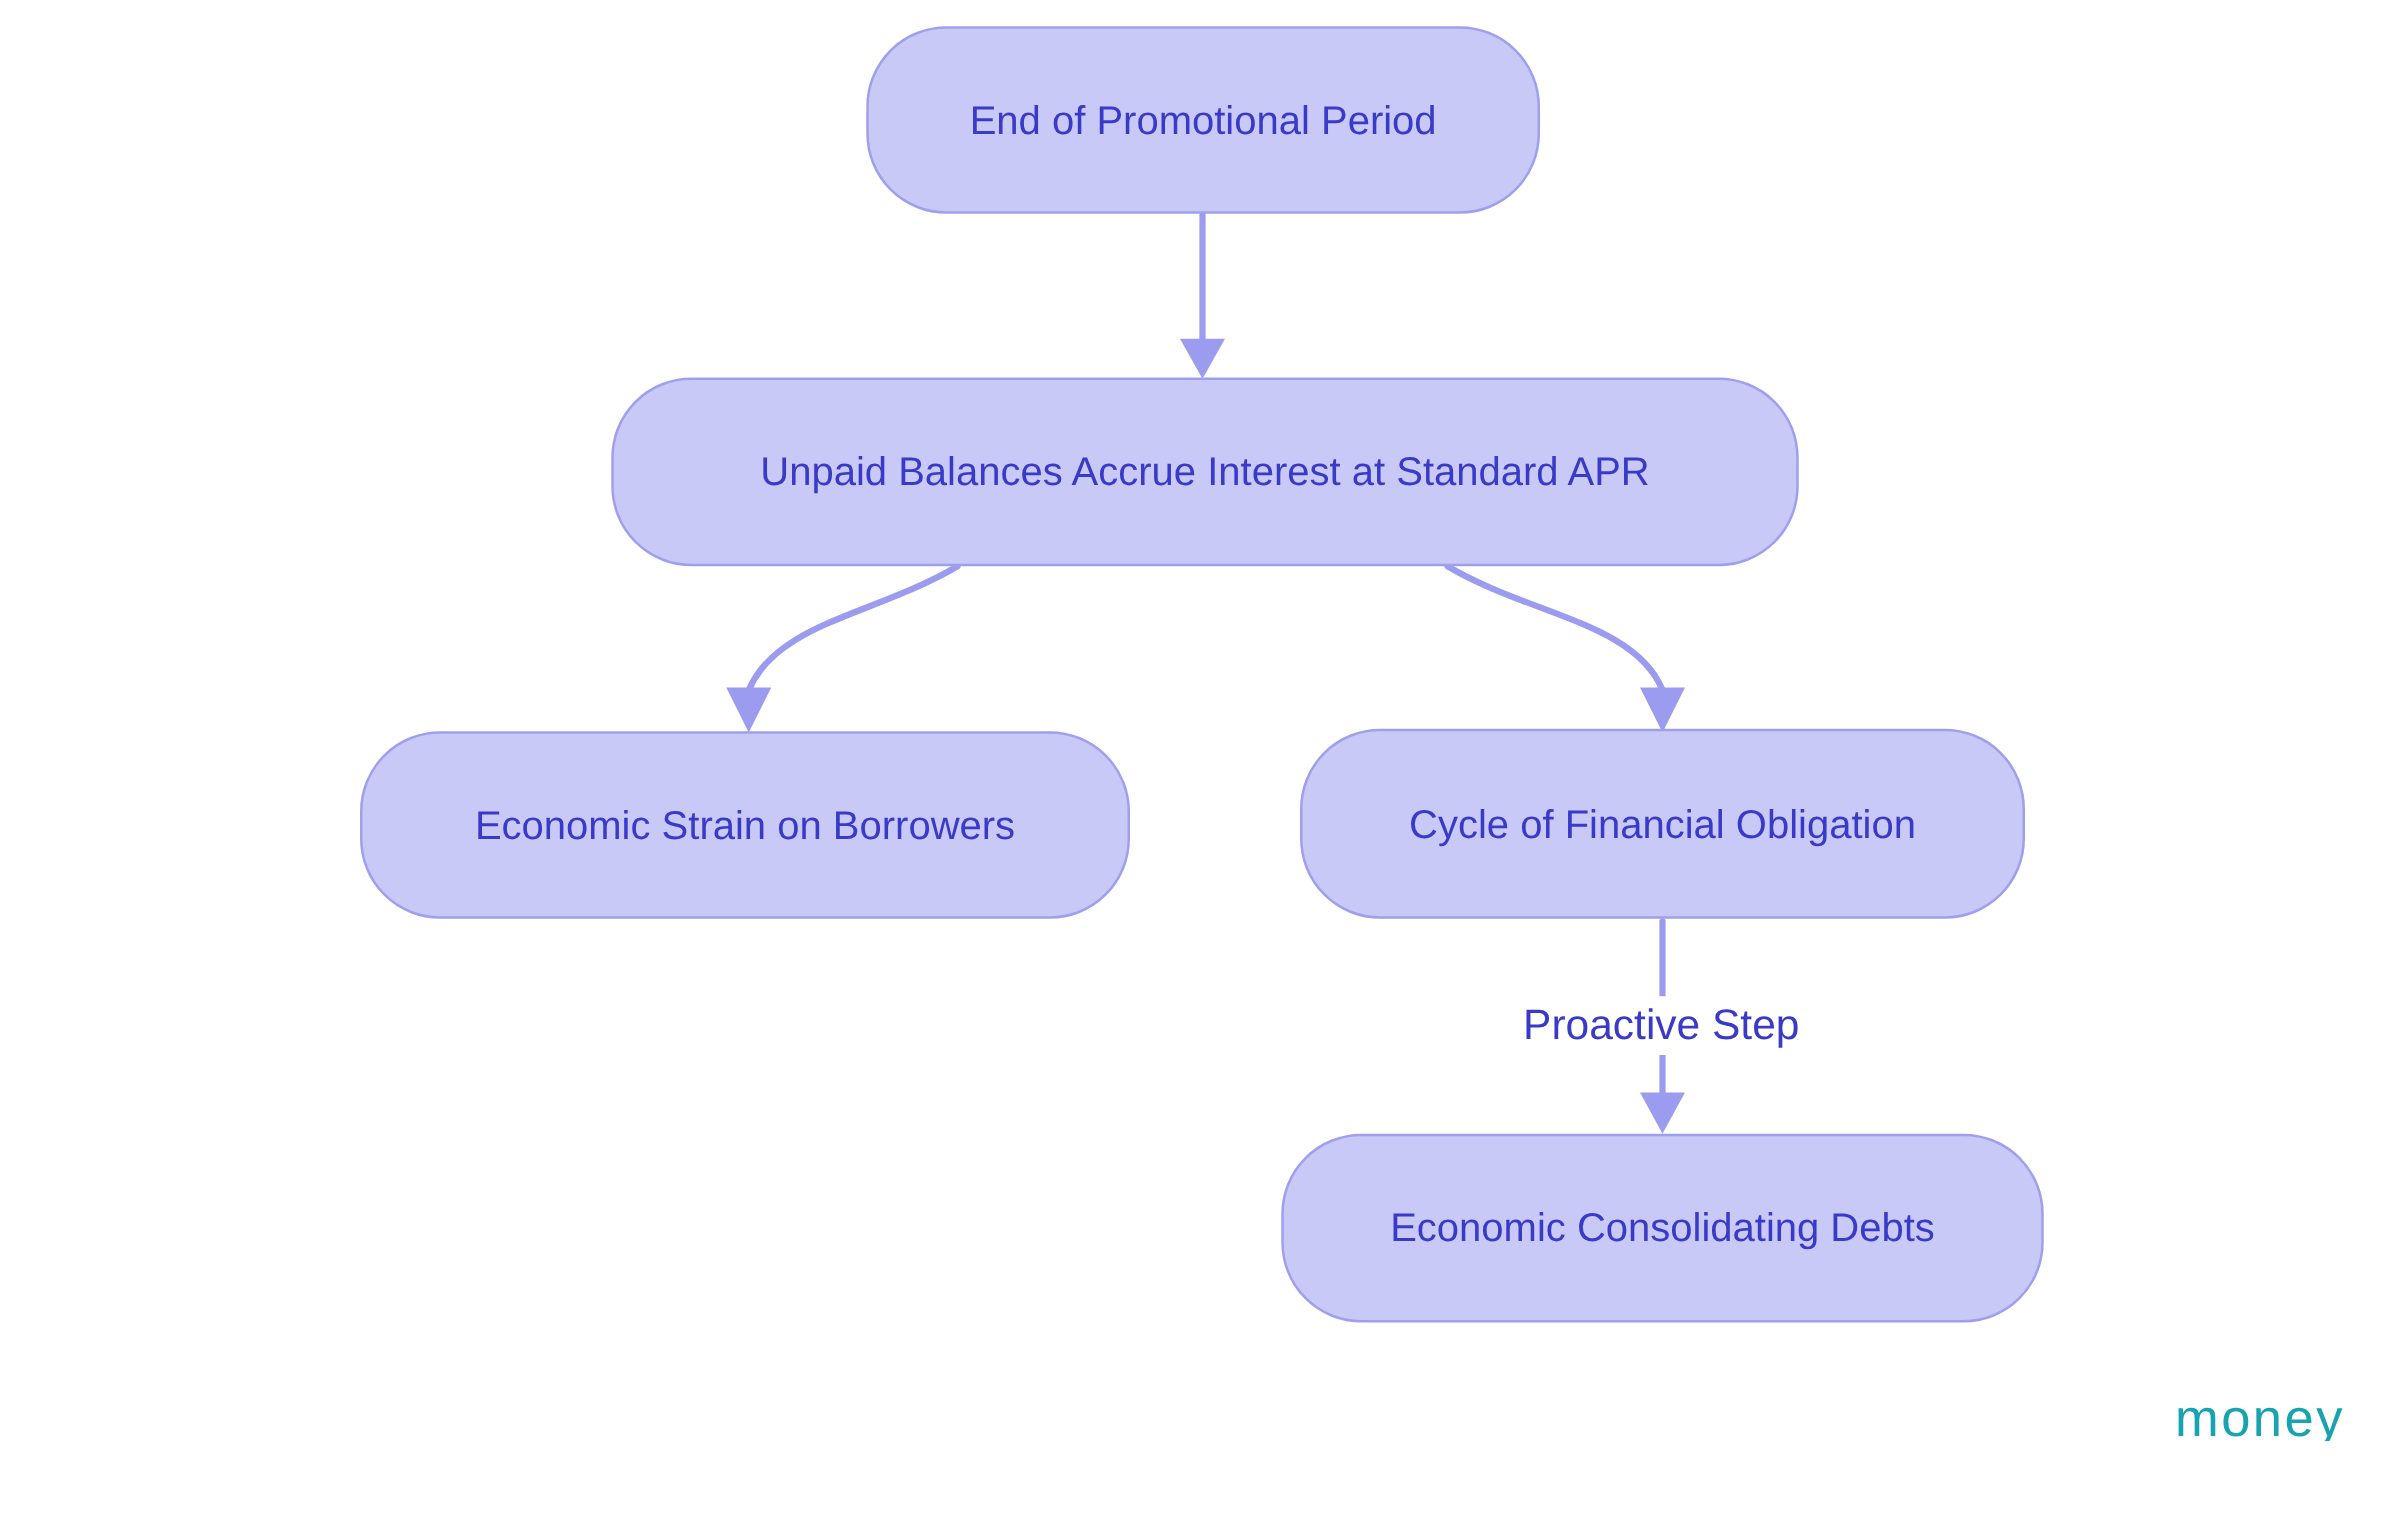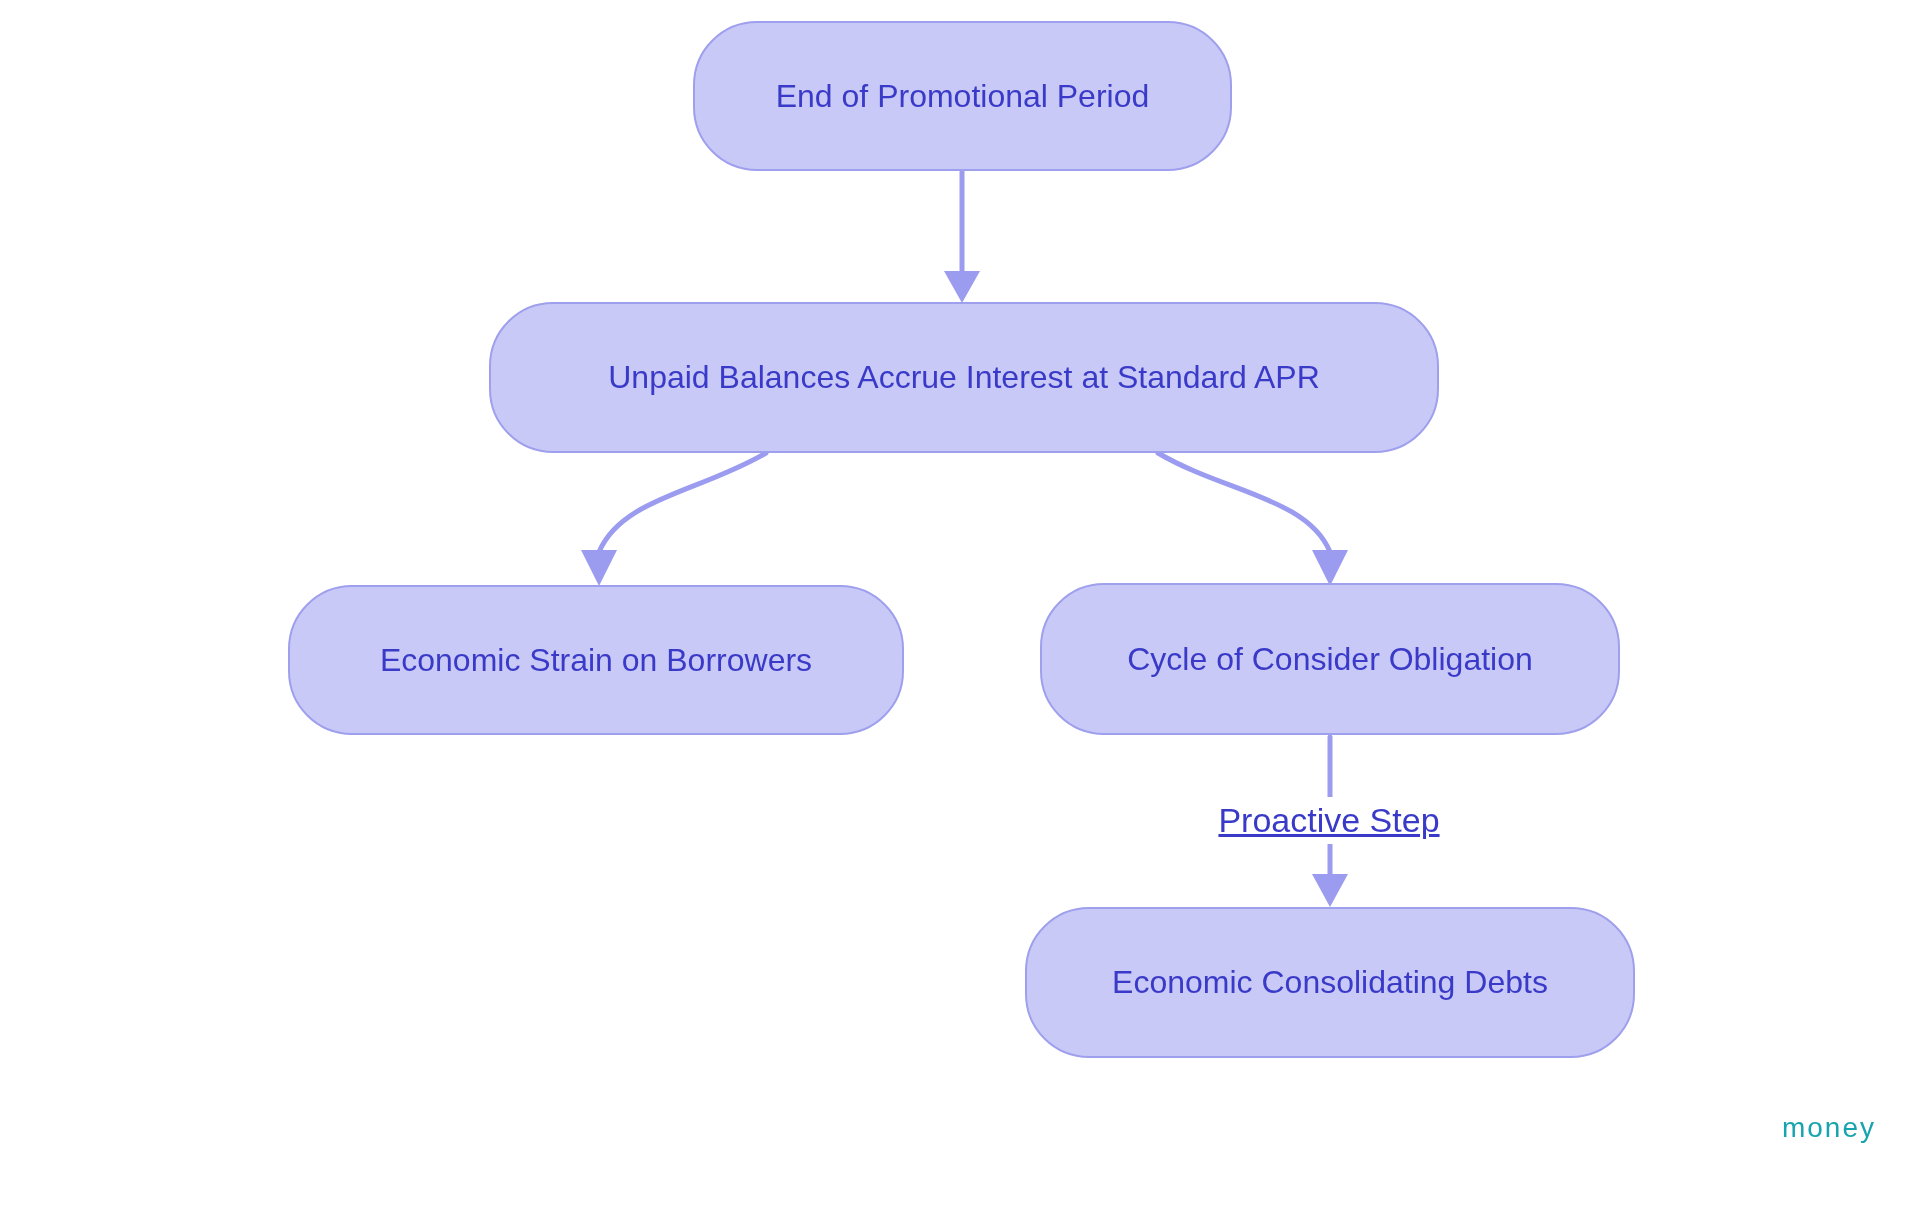--- a/index.html
+++ b/index.html
@@ -55,21 +55,20 @@
     position: absolute;
     left: 1197px; top: 797px;
     width: 264px; height: 47px;
     display: flex;
     align-items: center;
     justify-content: center;
     background: var(--bg);
     color: var(--ink);
     font-size: 34px;
     white-space: nowrap;
-    text-decoration: underline;
   }
   .logo {
     position: absolute;
     left: 1680px; top: 1112px;
     width: 196px;
     color: var(--teal);
   }
   .logo-top {
     position: relative;
     display: block;
@@ -83,21 +82,21 @@
   }
   .logo-bird {
     position: absolute;
     right: -10px; top: -18px;
     width: 52px; height: 48px;
   }
   .logo-bird path { fill: var(--teal); }
   .logo-sub {
     display: block;
     text-align: right;
-    font-size: 28px;
+    font-size: 42px;
     font-weight: 300;
     letter-spacing: 2px;
     line-height: 1;
     margin-top: 2px;
     color: var(--teal);
   }
 </style>
 </head>
 <body>
 
@@ -128,21 +127,21 @@
 
   <div class="node" id="node-3">
     <span>Economic Strain on Borrowers</span>
   </div>
 
   <div class="node" id="node-2">
     <span>Unpaid Balances Accrue Interest at Standard APR</span>
   </div>
 
   <div class="node" id="node-4">
-    <span>Cycle of Consider Obligation</span>
+    <span>Cycle of Financial Obligation</span>
   </div>
 
   <div class="node" id="node-5">
     <span>Economic Consolidating Debts</span>
   </div>
 
   <div class="edge-label">
     <span>Proactive Step</span>
   </div>
 

